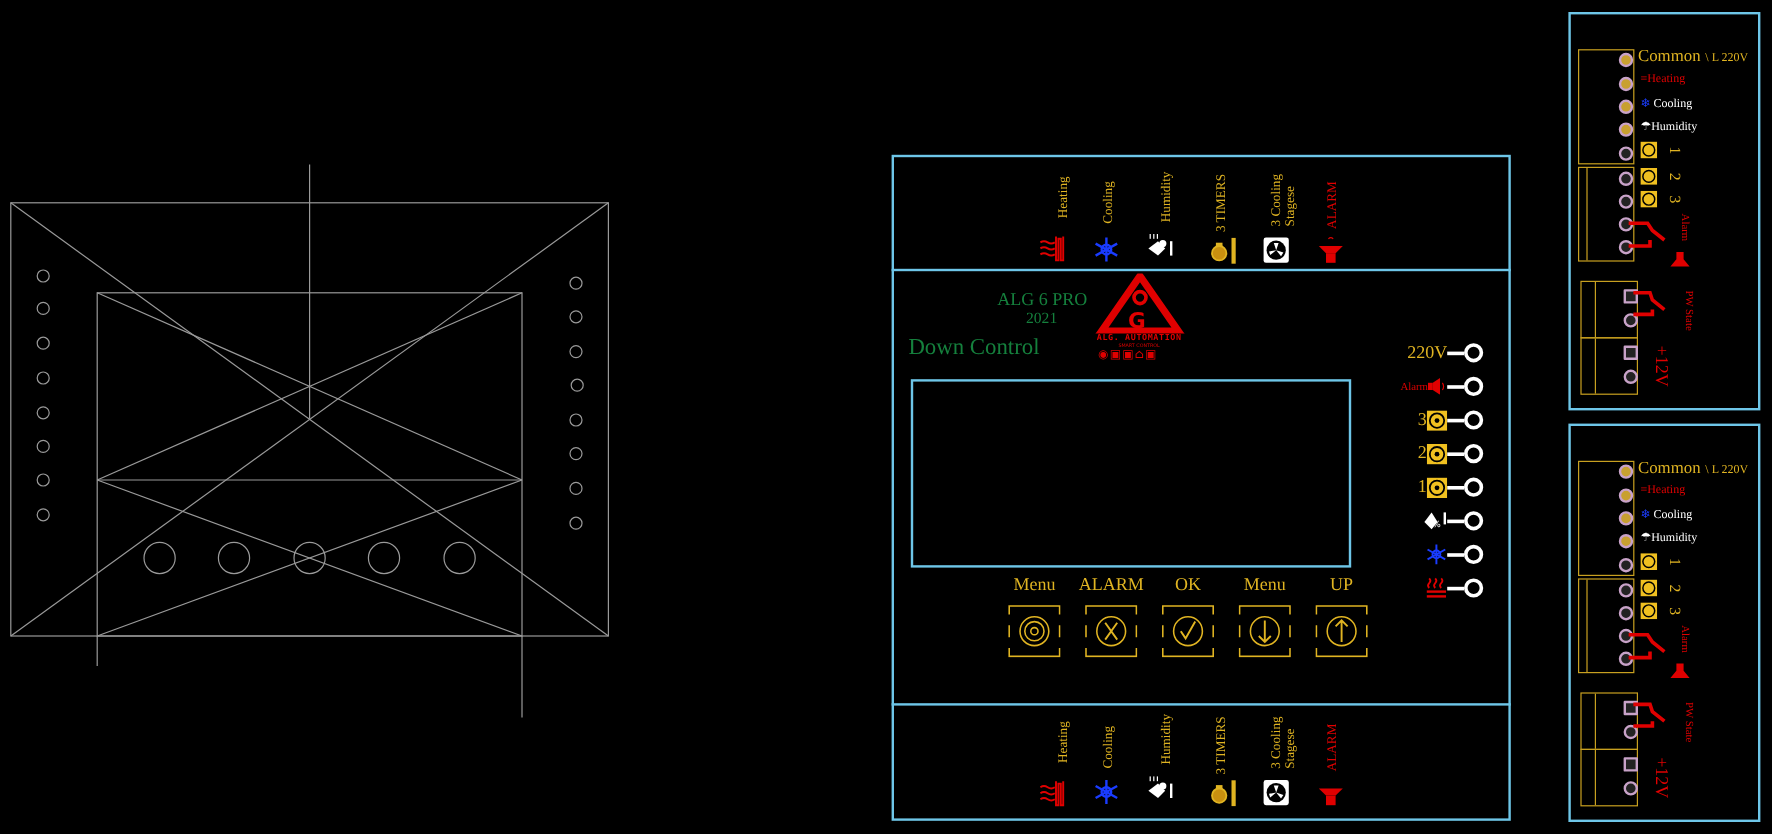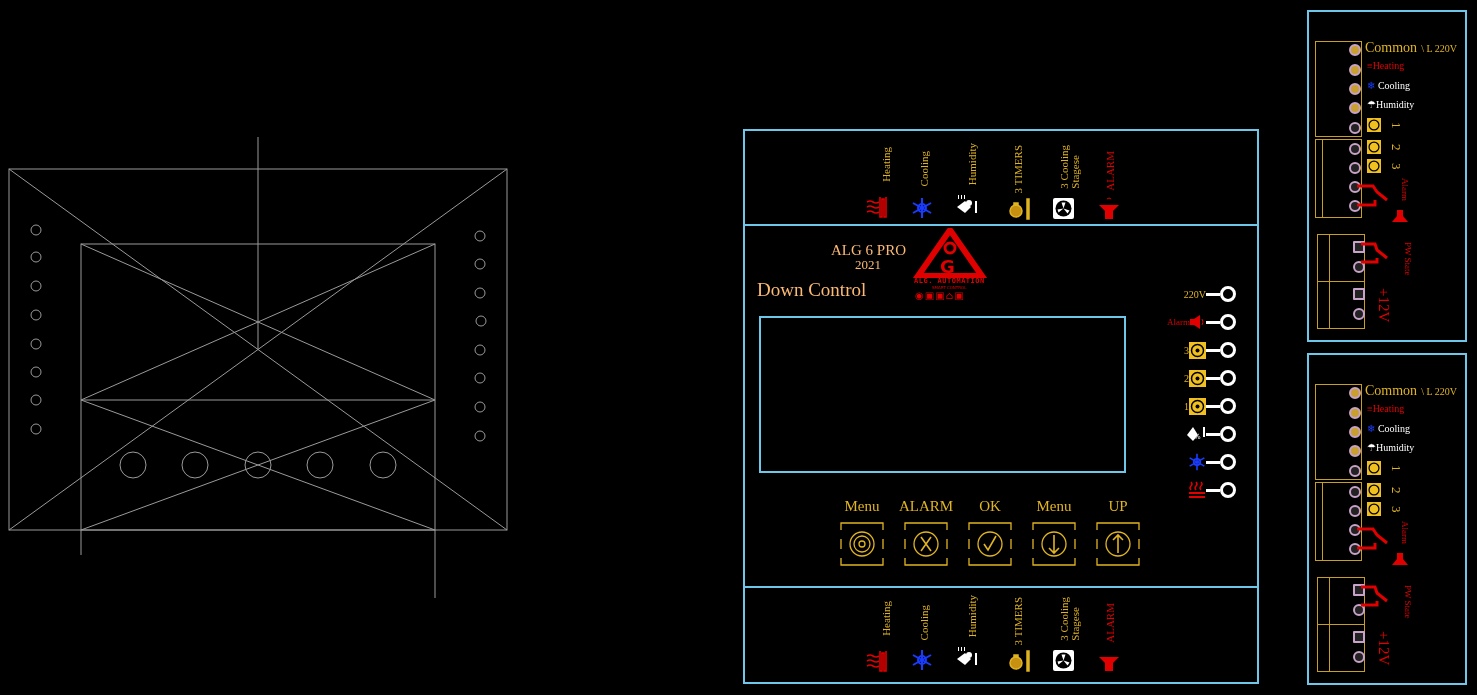--- a/index.html
+++ b/index.html
@@ -1,25 +1,25 @@
 <!DOCTYPE html>
 <html><head>
 <meta charset="utf-8">
 <style>
   html, body { margin:0; padding:0; background:#000; }
   body { width:1477px; height:695px; position:relative; overflow:hidden; font-family:"DejaVu Serif", serif; }
   .abs { position:absolute; }
   .gold { color:#e0b422; }
-  .red { color:#fdba74; }
+  .red { color:#15803d; }
   .cyan-box { border:2px solid #6ec6e8; box-sizing:border-box; }
   .vtext { writing-mode:vertical-rl; transform:rotate(180deg); font-family:"Liberation Serif", serif; font-size:11px; line-height:11px; white-space:nowrap; }
   .vtext.r90 { transform:none; }
   .btn-label { position:absolute; font-family:"Liberation Serif", serif; font-size:15px; color:#e0b422; text-align:center; width:60px; }
   .btn-frame { position:absolute; width:44px; height:44px; }
-  .term-label { font-family:"Liberation Serif", serif; font-size:10px; color:#e0b422; }
+  .term-label { font-family:"Liberation Serif", serif; font-size:15px; color:#e0b422; }
   .side-item { position:absolute; display:flex; align-items:center; height:22px; }
   .knob { width:10px; height:10px; border:3px solid #fff; border-radius:50%; background:#000; }
   .lead { width:14px; height:3px; background:#fff; }
   .pin { position:absolute; width:8px; height:8px; border-radius:50%; border:2px solid #c8a2c8; background:#222; }
   .pin.gold-core { background:#c8a030; }
   .pin.sq { border-radius:1px; }
 </style>
 </head>
 <body>
 
@@ -223,21 +223,21 @@
           <path d="M13 1 q2 2 0 4 q-2 2 0 4"></path>
         </g>
         <rect x="1" y="11" width="16" height="2" fill="#e00000"></rect>
         <rect x="1" y="15" width="16" height="2" fill="#e00000"></rect>
       </svg>
     <span class="lead"></span>
       <span class="knob"></span>
   </div>
 </div>
 
-<div class="abs" style="left:830px;top:498px;width:320px;height:80px;">
+<div class="abs" style="left:830px;top:480px;width:320px;height:80px;">
   <div class="btn-label" style="left:2px;top:0;">Menu</div>
   <div class="btn-label" style="left:66px;top:0;">ALARM</div>
   <div class="btn-label" style="left:130px;top:0;">OK</div>
   <div class="btn-label" style="left:194px;top:0;">Menu</div>
   <div class="btn-label" style="left:258px;top:0;">UP</div>
 
   <svg class="btn-frame" style="left:10px;top:24px" viewBox="0 0 44 44">
     <g stroke="#e0b422" stroke-width="1.3" fill="none">
         <path d="M1 8 V1 H43 V8"></path>
         <path d="M1 36 V43 H43 V36"></path>

